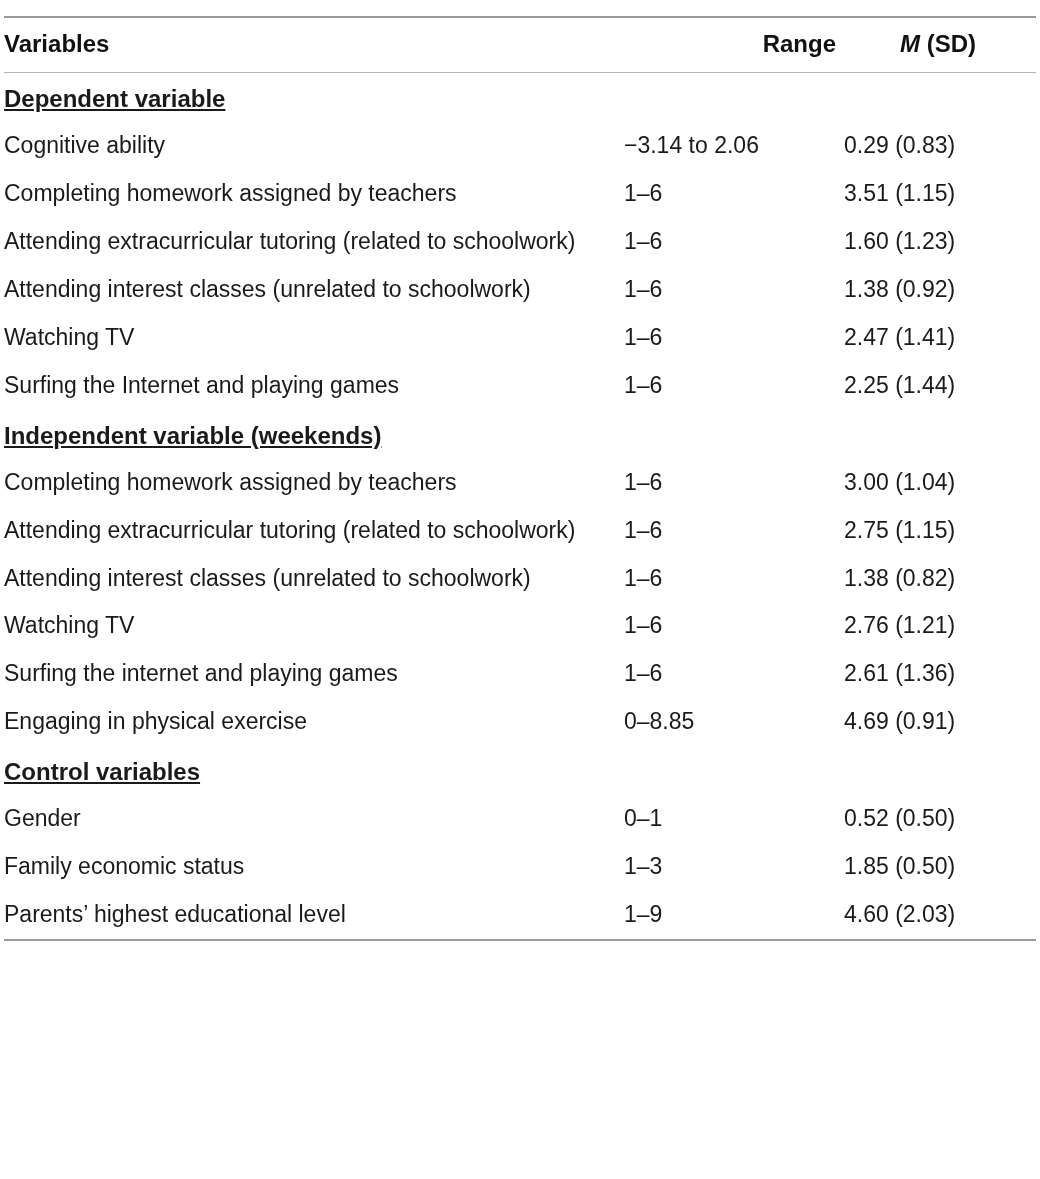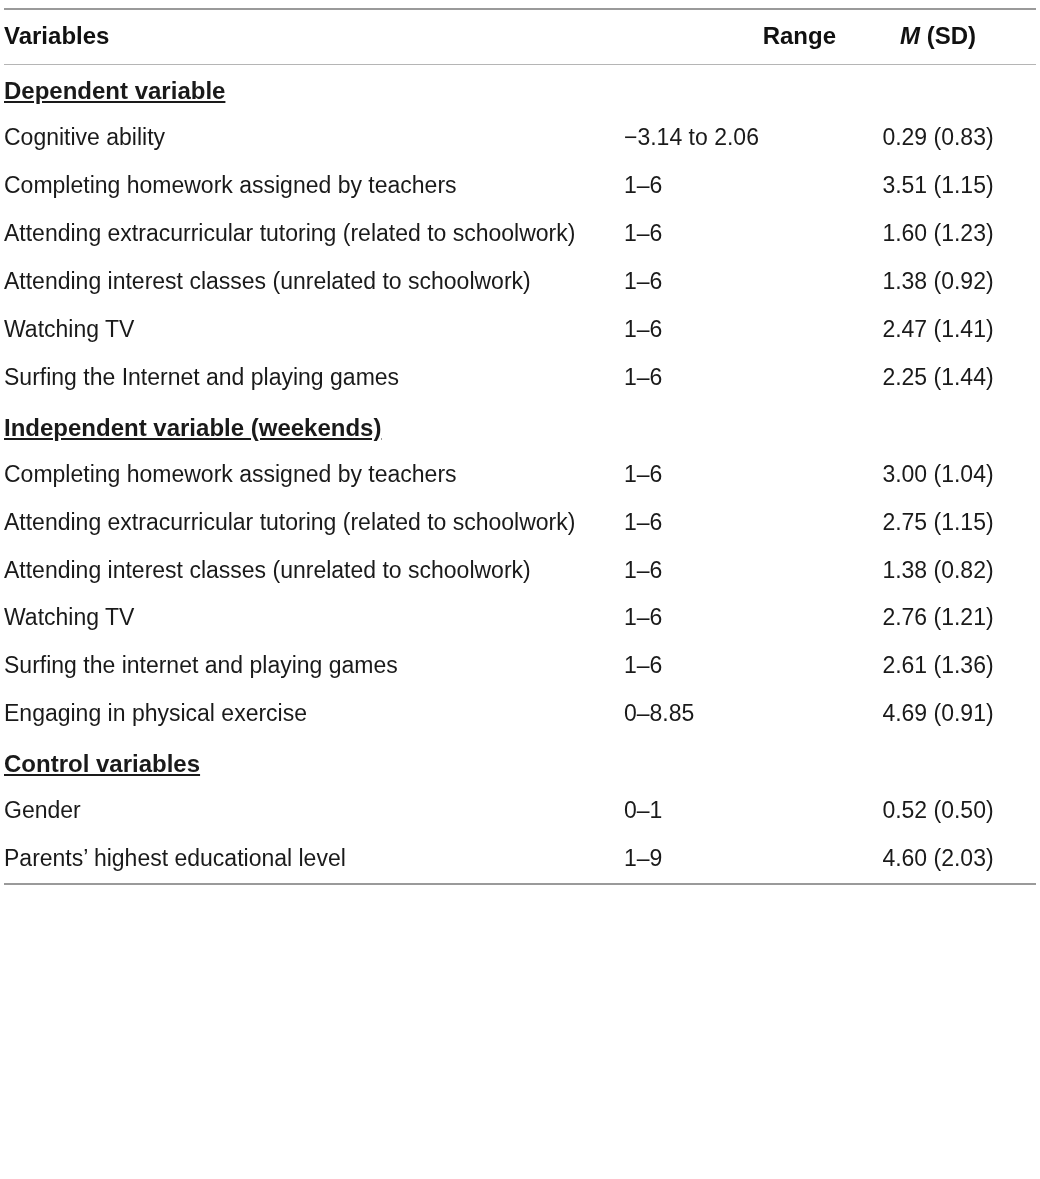--- a/index.html
+++ b/index.html
@@ -10,21 +10,21 @@
   body {
     width: 1040px;
     height: 1179px;
     font-family: "Liberation Sans", sans-serif;
     color: #1a1a1a;
     -webkit-font-smoothing: antialiased;
   }
   .table-wrap {
     width: 862px;
     box-sizing: border-box;
-    padding: 8px 4px;
+    padding: 16px 4px;
   }
   table.stats {
     width: 1032px;
     border-collapse: collapse;
     table-layout: fixed;
     font-size: 23px;
   }
   table.stats col.c-var { width: 620px; }
   table.stats col.c-range { width: 220px; }
   table.stats col.c-msd { width: 192px; }
@@ -58,21 +58,21 @@
   thead th.msd-h .em { font-style: italic; }
 
   tbody td {
     padding: 9px 0 9px 0;
     vertical-align: top;
     line-height: 1.30;
     font-size: 23px;
   }
   tbody td.var { text-align: left; padding-right: 10px; }
   tbody td.range { text-align: left; padding-right: 8px; white-space: nowrap; }
-  tbody td.msd { text-align: center; padding-right: 4px; white-space: nowrap; }
+  tbody td.msd { text-align: left; padding-right: 4px; white-space: nowrap; }
 
   tr.section td.var {
     font-weight: bold;
     font-size: 24px;
     padding-top: 10px;
     padding-bottom: 8px;
     text-decoration: underline;
   }
 </style>
 </head>
@@ -173,20 +173,25 @@
           <td class="var">Control variables</td>
           <td class="range"></td>
           <td class="msd"></td>
         </tr>
         <tr>
           <td class="var">Gender</td>
           <td class="range">0–1</td>
           <td class="msd">0.52 (0.50)</td>
         </tr>
         <tr>
+          <td class="var">Family economic status</td>
+          <td class="range">1–3</td>
+          <td class="msd">1.85 (0.50)</td>
+        </tr>
+        <tr>
           <td class="var">Parents’ highest educational level</td>
           <td class="range">1–9</td>
           <td class="msd">4.60 (2.03)</td>
         </tr>
       </tbody>
     <tfoot>
       <tr class="rule-bottom">
           <td colspan="3"></td>
         </tr>
     </tfoot>

